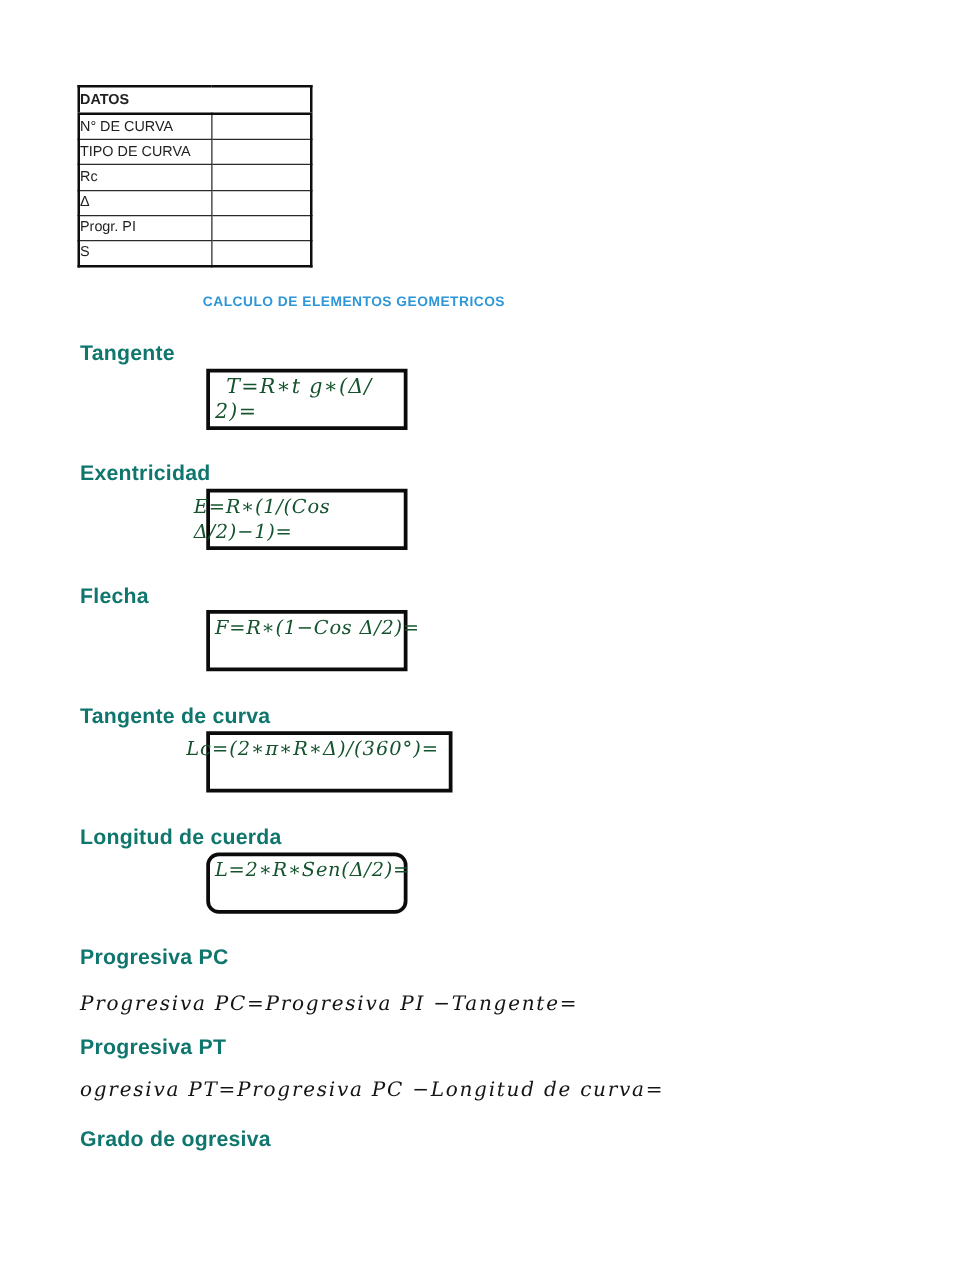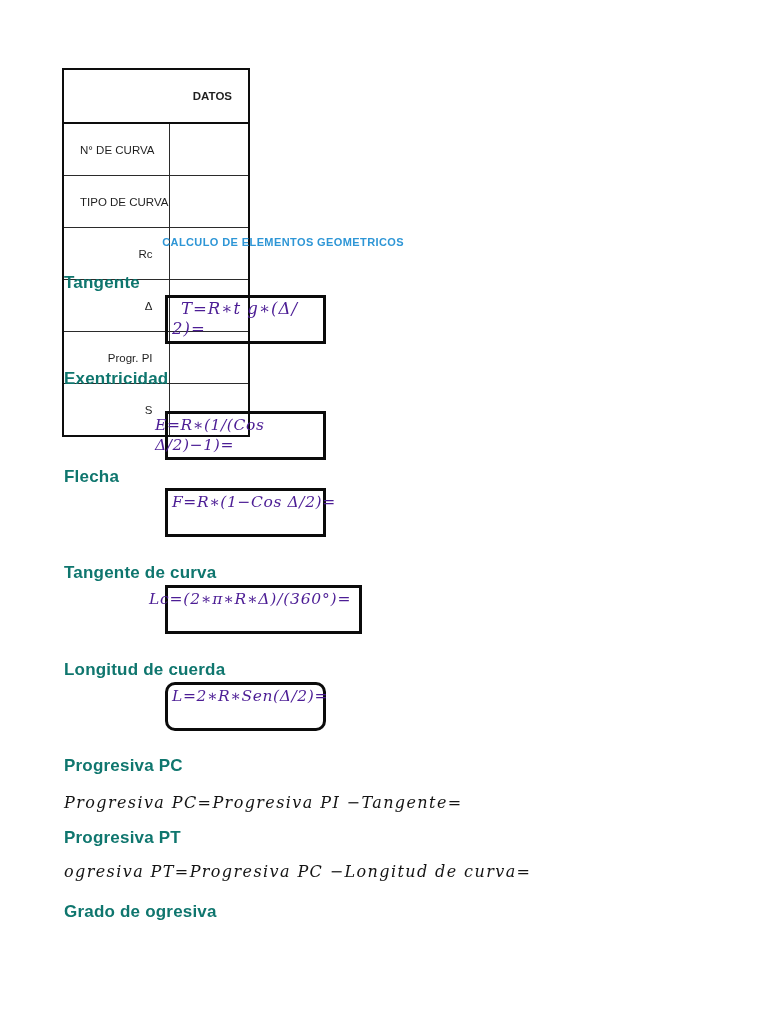--- a/index.html
+++ b/index.html
@@ -9,22 +9,22 @@
   }
 
   
   .datos{
     position:absolute;left:62px;top:68px;width:186px;height:146px;
     border-collapse:collapse;table-layout:fixed;
     border:2.5px solid #0d0d0d;
     font-size:11.5px;color:#1f1f1f;
   }
   .datos td{
-    border:1px solid #2b2b2b;text-align:right;vertical-align:middle;
-    padding:16px;height:19px;overflow:hidden;white-space:nowrap;
+    border:1px solid #2b2b2b;text-align:left;vertical-align:middle;
+    padding:0;height:19px;overflow:hidden;white-space:nowrap;
   }
   .datos tr.hdr td{
     border-bottom:2.5px solid #0d0d0d;height:20px;font-weight:600;
   }
   .datos col.c-label{width:106px;}
   .datos col.c-value{width:80px;}
 
   
   .main-heading{
     position:absolute;left:64px;top:236px;width:340px;text-align:right;
@@ -45,29 +45,29 @@
   #h-progpc{top:756px;}
   #h-progpt{top:828px;}
   #h-grado{top:902px;}
 
   
   .fbox{
     position:absolute;left:165px;width:161px;height:49px;
     border:3px solid #0b0b0b;background:transparent;box-sizing:border-box;
   }
   #box-tangente{top:295px;}
-  #box-exentricidad{top:411px;}
+  #box-exentricidad{top:391px;}
   #box-flecha{top:488px;}
   #box-longcurva{top:585px;width:197px;}
   #box-longcuerda{top:682px;border-radius:10px;}
 
   .ftext{
     position:absolute;top:1px;left:4px;white-space:nowrap;
     font-family:"DejaVu Serif","Liberation Serif",serif;font-style:italic;
-    font-size:15.5px;line-height:20px;color:#4c1d95;letter-spacing:.6px;
+    font-size:15.5px;line-height:20px;color:#14532d;letter-spacing:.6px;
   }
   #box-tangente .ftext{font-size:16.5px;letter-spacing:1px;}
   #box-tangente .fl1{padding-left:9px;}
   #box-exentricidad .ftext{left:-13px;}
   #box-longcurva .ftext{left:-19px;letter-spacing:.8px;}
 
   
   .formula-line{
     position:absolute;white-space:nowrap;
     font-family:"DejaVu Serif","Liberation Serif",serif;font-style:italic;

